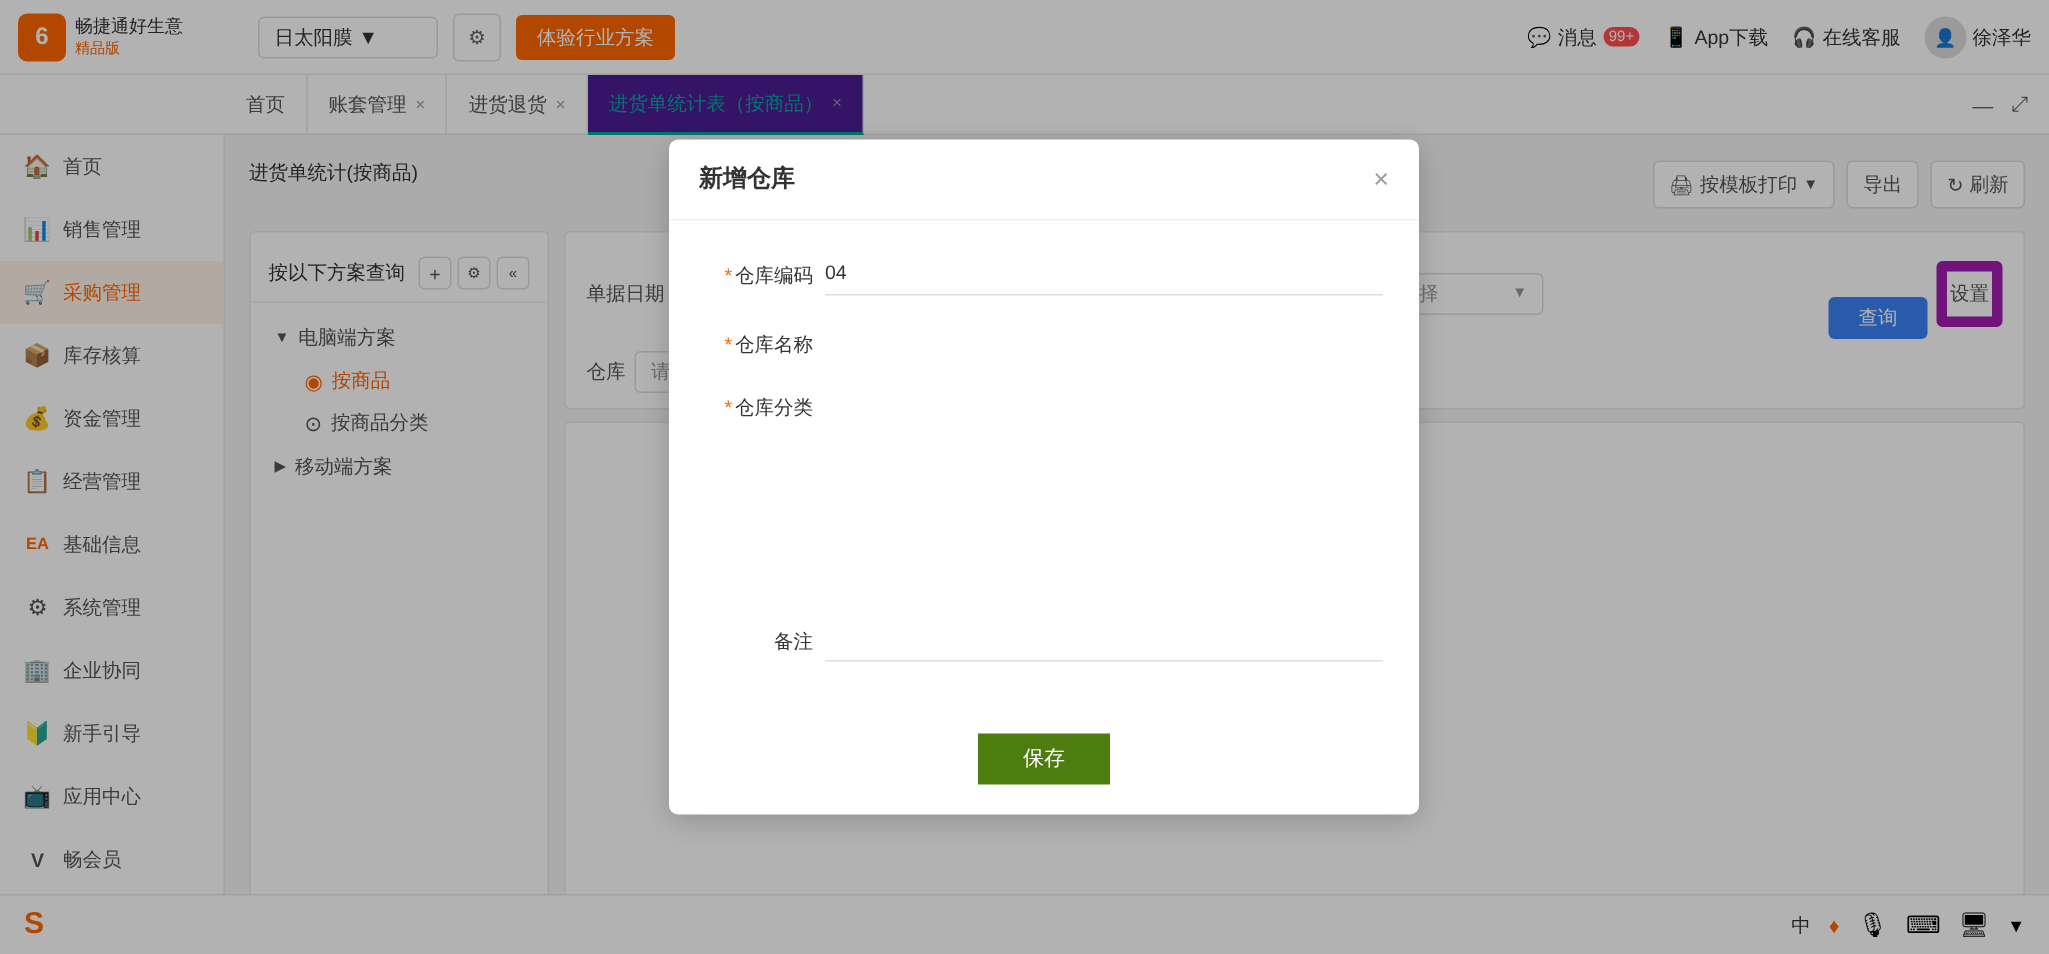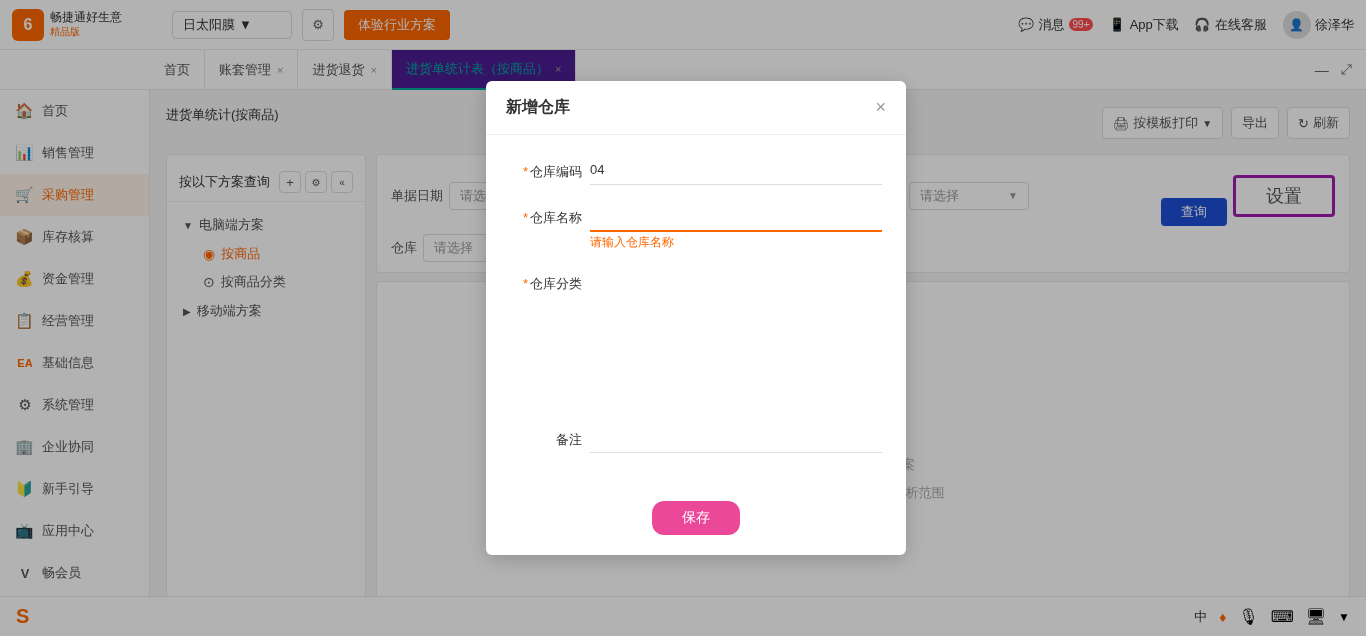--- a/index.html
+++ b/index.html
@@ -90,43 +90,43 @@
     }
     .sidebar-item.active { background: #fff3e8; color: #f60; }
     .sidebar-icon { width: 18px; height: 18px; display: flex; align-items: center; justify-content: center; font-size: 15px; }
 
     
     .content-area { flex: 1; overflow: auto; padding: 16px; position: relative; }
 
     .page-title { font-size: 13px; font-weight: normal; color: #333; margin-bottom: 16px; }
 
     .btn-primary {
-      background: #1d4ed8; color: #fff; border: none; border-radius: 4px;
+      background: #3b82f6; color: #fff; border: none; border-radius: 4px;
       padding: 6px 16px; cursor: pointer; font-size: 13px; margin-top: 33px;
     }
     .btn-default {
-      background: #fff; color: #555; border: 3px solid #a21caf; border-radius: 4px;
-      padding: 6px 30px; cursor: pointer; font-size: 18px;
+      background: #fff; color: #555; border: 7px solid #a21caf; border-radius: 4px;
+      padding: 6px 2px; cursor: pointer; font-size: 13px;
     }
     .btn-icon {
       background: #fff; color: #555; border: 1px solid #ddd; border-radius: 4px;
       padding: 6px 10px; cursor: pointer; font-size: 13px; display: flex; align-items: center; gap: 4px;
     }
 
     
     .overlay {
       position: fixed; top: 0; left: 0; right: 0; bottom: 0;
       background: rgba(0,0,0,0.3); z-index: 100;
       display: flex; align-items: center; justify-content: center;
     }
 
     
     .modal {
       background: #fff; border-radius: 6px; box-shadow: 0 4px 20px rgba(0,0,0,0.2);
-      width: 420px; position: relative; z-index: 101; margin-left: 26px;
+      width: 500px; position: relative; z-index: 101; margin-left: 26px;
     }
     .modal-header {
       display: flex; align-items: center; justify-content: space-between;
       padding: 16px 20px; border-bottom: 1px solid #f0f0f0;
     }
     .modal-title { font-size: 16px; font-weight: bold; color: #333; }
     .modal-close { cursor: pointer; color: #999; font-size: 18px; }
 
     .modal-body { padding: 20px 24px; }
 
@@ -173,21 +173,21 @@
     .dropdown-item {
       padding: 8px 12px; cursor: pointer; font-size: 13px; color: #333;
     }
     .dropdown-item.selected { background: #fff3e8; color: #f60; }
 
     .modal-footer {
       display: flex; align-items: center; justify-content: center;
       padding: 12px 24px 20px; gap: 12px;
     }
     .btn-save {
-      background: #ec4899; color: #fff; border: none; border-radius: 12px;
+      background: #4d7c0f; color: #fff; border: none; border-radius: 0;
       padding: 8px 30px; cursor: pointer; font-size: 14px;
     }
 
     
     .bottom-bar {
       position: fixed; bottom: 0; left: 0; right: 0;
       height: 40px; background: #fff; border-top: 1px solid #e8e8e8;
       display: flex; align-items: center; justify-content: space-between;
       padding: 0 16px;
     }
@@ -459,24 +459,20 @@
 
       <div class="form-item">
         <label class="form-label required">仓库编码</label>
         <div class="form-control-wrap">
           <input type="text" class="form-input" value="04" style="border-bottom: 1px solid rgb(221, 221, 221); border-top: none; border-left: none; border-right: none; border-radius: 0px; padding-left: 0px; background: transparent;">
         </div>
       </div>
 
       <div class="form-item">
         <label class="form-label required">仓库名称</label>
-        <div class="form-control-wrap">
-          <input type="text" class="form-input error" placeholder="" style="border-bottom: 2px solid rgb(255, 102, 0); border-top: none; border-left: none; border-right: none; border-radius: 0px; padding-left: 0px; background: transparent;">
-          <div class="error-msg">请输入仓库名称</div>
-        </div>
       </div>
 
       <div class="form-item" style="position:relative;">
         <label class="form-label required">仓库分类</label>
       </div>
 
       <div class="form-item" style="margin-top:130px;">
         <label class="form-label">备注</label>
         <div class="form-control-wrap">
           <input type="text" class="form-input" style="border-bottom: 1px solid rgb(221, 221, 221); border-top: none; border-left: none; border-right: none; border-radius: 0px; padding-left: 0px; background: transparent;">

